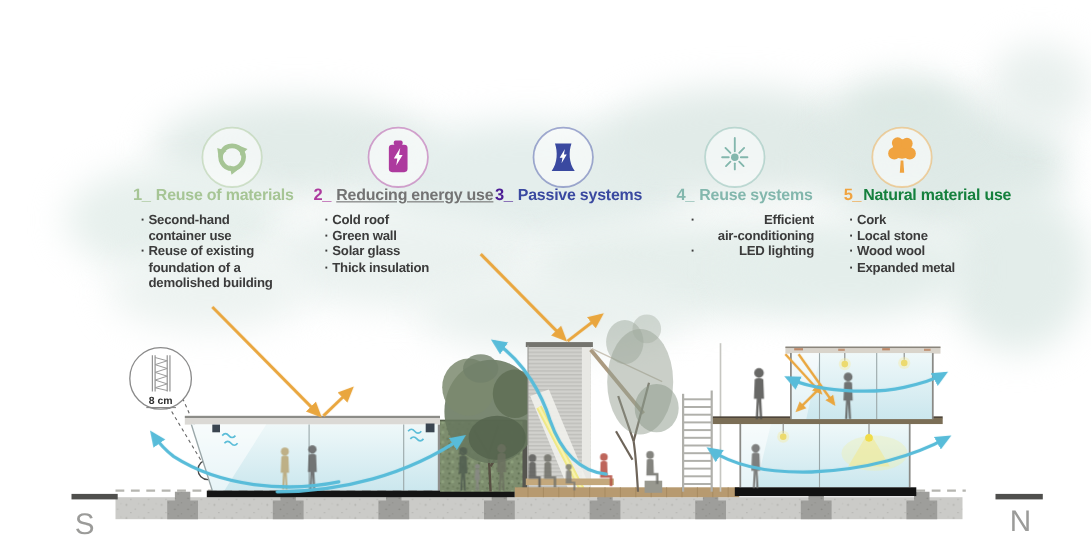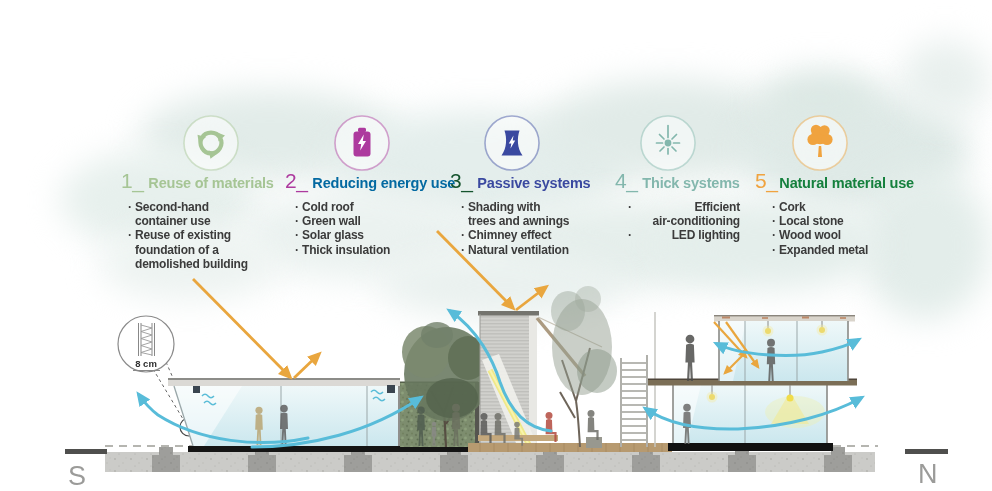--- a/index.html
+++ b/index.html
@@ -7,21 +7,21 @@
          font-family:"Liberation Sans",sans-serif;}
   
   .blob{position:absolute;border-radius:50%;filter:blur(16px);pointer-events:none;}
   
   .diagram{position:absolute;left:0;top:0;width:992px;height:491px;}
   .diagram text{font-family:"Liberation Sans",sans-serif;}
   
   .col{position:absolute;top:114px;width:160px;}
   .icon-wrap{width:58px;height:58px;}
   .heading{display:flex;align-items:baseline;margin-top:-3px;padding-left:1px;white-space:nowrap;}
-  .num{font-size:21px;font-weight:400;letter-spacing:-0.5px;}
+  .num{font-size:15px;font-weight:700;letter-spacing:-0.5px;}
   .head{font-size:14.5px;font-weight:700;margin-left:5px;letter-spacing:-0.2px;}
   ul.bullets{list-style:none;margin:7px 0 0 0;padding:0;}
   ul.bullets li{position:relative;padding-left:7px;font-size:12px;font-weight:700;color:#3b3b3b;
                 line-height:14.2px;white-space:pre-line;letter-spacing:-0.2px;}
   ul.bullets li::before{content:"\00b7";position:absolute;left:0;top:0;font-weight:700;color:#3b3b3b;}
 </style>
 </head>
 <body>
 
 <div class="stage">
@@ -360,48 +360,42 @@
       <div class="icon-wrap" style="margin-left:49px;">
         <svg width="58" height="58" viewBox="-29 -29 58 58" style="color: rgb(173, 58, 158);">
           <circle r="27" fill="#ffffff" fill-opacity="0.55" stroke="currentColor" stroke-opacity="0.45" stroke-width="1.6"></circle>
           <rect x="-8.5" y="-11.5" width="17" height="25" rx="3" fill="currentColor"></rect>
           <rect x="-4" y="-15.2" width="8" height="4.2" rx="1.5" fill="currentColor"></rect>
           <path d="M 1.8,-8.5 L -4,1 L -0.8,1 L -1.8,7.5 L 4,-2 L 0.8,-2 Z" fill="#fff"></path>
         </svg>
       </div>
       <div class="heading">
         <span class="num" style="color: rgb(173, 58, 158);">2_</span>
-        <span class="head" style="color: #0369a1;">Reducing energy use</span>
+        <span class="head" style="color: #737373; text-decoration: underline;">Reducing energy use</span>
       </div>
       <ul class="bullets" style="margin-left:11px;width:115px;">
         <li>Cold roof</li>
         <li>Green wall</li>
         <li>Solar glass</li>
         <li>Thick insulation</li>
       </ul>
     </div>
 
     <div class="col" style="left:449px;">
       <div class="icon-wrap" style="margin-left:34px;">
         <svg width="58" height="58" viewBox="-29 -29 58 58" style="color: rgb(58, 73, 160);">
           <circle r="27" fill="#ffffff" fill-opacity="0.55" stroke="currentColor" stroke-opacity="0.45" stroke-width="1.6"></circle>
           <path d="M -10.5,12.5 C -5,5 -5,-5 -7.5,-12.5 L 7.5,-12.5 C 5,-5 5,5 10.5,12.5 Z" fill="currentColor"></path>
           <path d="M 1.5,-7.5 L -3.2,0.5 L -0.7,0.5 L -1.5,5.5 L 3.2,-2.5 L 0.7,-2.5 Z" fill="#fff"></path>
         </svg>
       </div>
       <div class="heading">
-        <span class="num" style="color: #14532d;">3_</span>
+        <span class="num" style="color: #4c1d95;">3_</span>
         <span class="head" style="color: rgb(58, 73, 160);">Passive systems</span>
       </div>
-      <ul class="bullets" style="margin-left:12px;width:120px;">
-        <li>Shading with
-trees and awnings</li>
-        <li>Chimney effect</li>
-        <li>Natural ventilation</li>
-      </ul>
     </div>
 
     <div class="col" style="left:614px;text-align:right;">
       <div class="icon-wrap" style="margin-left:25px;">
         <svg width="58" height="58" viewBox="-29 -29 58 58" style="color: rgb(131, 183, 173);">
           <circle r="27" fill="#ffffff" fill-opacity="0.55" stroke="currentColor" stroke-opacity="0.45" stroke-width="1.6"></circle>
           <g stroke="currentColor" stroke-width="1.7" stroke-linecap="round">
             <line x1="0" y1="-5.5" x2="0" y2="-17.5"></line>
               <line x1="0" y1="5.5" x2="0" y2="11"></line>
             <line x1="5.5" y1="0" x2="11.5" y2="0"></line>
@@ -409,21 +403,21 @@
             <line x1="4" y1="-4" x2="8.5" y2="-8.5"></line>
               <line x1="-4" y1="-4" x2="-8.5" y2="-8.5"></line>
             <line x1="4" y1="4" x2="8" y2="8"></line>
               <line x1="-4" y1="4" x2="-8" y2="8"></line>
           </g>
           <circle r="3.4" fill="currentColor"></circle>
         </svg>
       </div>
       <div class="heading">
         <span class="num" style="color: rgb(131, 183, 173);">4_</span>
-        <span class="head" style="color: rgb(131, 183, 173);">Thick systems</span>
+        <span class="head" style="color: rgb(131, 183, 173);">Reuse systems</span>
       </div>
       <ul class="bullets" style="margin-left:14px;width:112px;">
         <li>Efficient
 air-conditioning</li>
         <li>LED lighting</li>
       </ul>
     </div>
 
     <div class="col" style="left:754px;">
       <div class="icon-wrap" style="margin-left:37px;">
@@ -433,21 +427,21 @@
             <path d="M -2,14 L -1.2,3 L 1.2,3 L 2,14 Z"></path>
             <circle cx="0" cy="-7.5" r="8.8"></circle>
               <circle cx="-7" cy="-3.5" r="5.6"></circle>
               <circle cx="7" cy="-3.5" r="5.6"></circle>
             <circle cx="-4" cy="-13" r="5.2"></circle>
               <circle cx="4.5" cy="-12.5" r="5.2"></circle>
           </g>
         </svg>
       </div>
       <div class="heading">
-        <span class="num" style="color: rgb(240, 163, 63);">5_</span>
+        <span class="num" style="color: rgb(240, 163, 63); margin-left: 12px;">5_</span>
         <span class="head" style="margin-left: 2px; color: #15803d; text-align: center;">Natural material use</span>
       </div>
       <ul class="bullets" style="margin-left:18px;width:110px;">
         <li>Cork</li>
         <li>Local stone</li>
         <li>Wood wool</li>
         <li>Expanded metal</li>
       </ul>
     </div>
 

